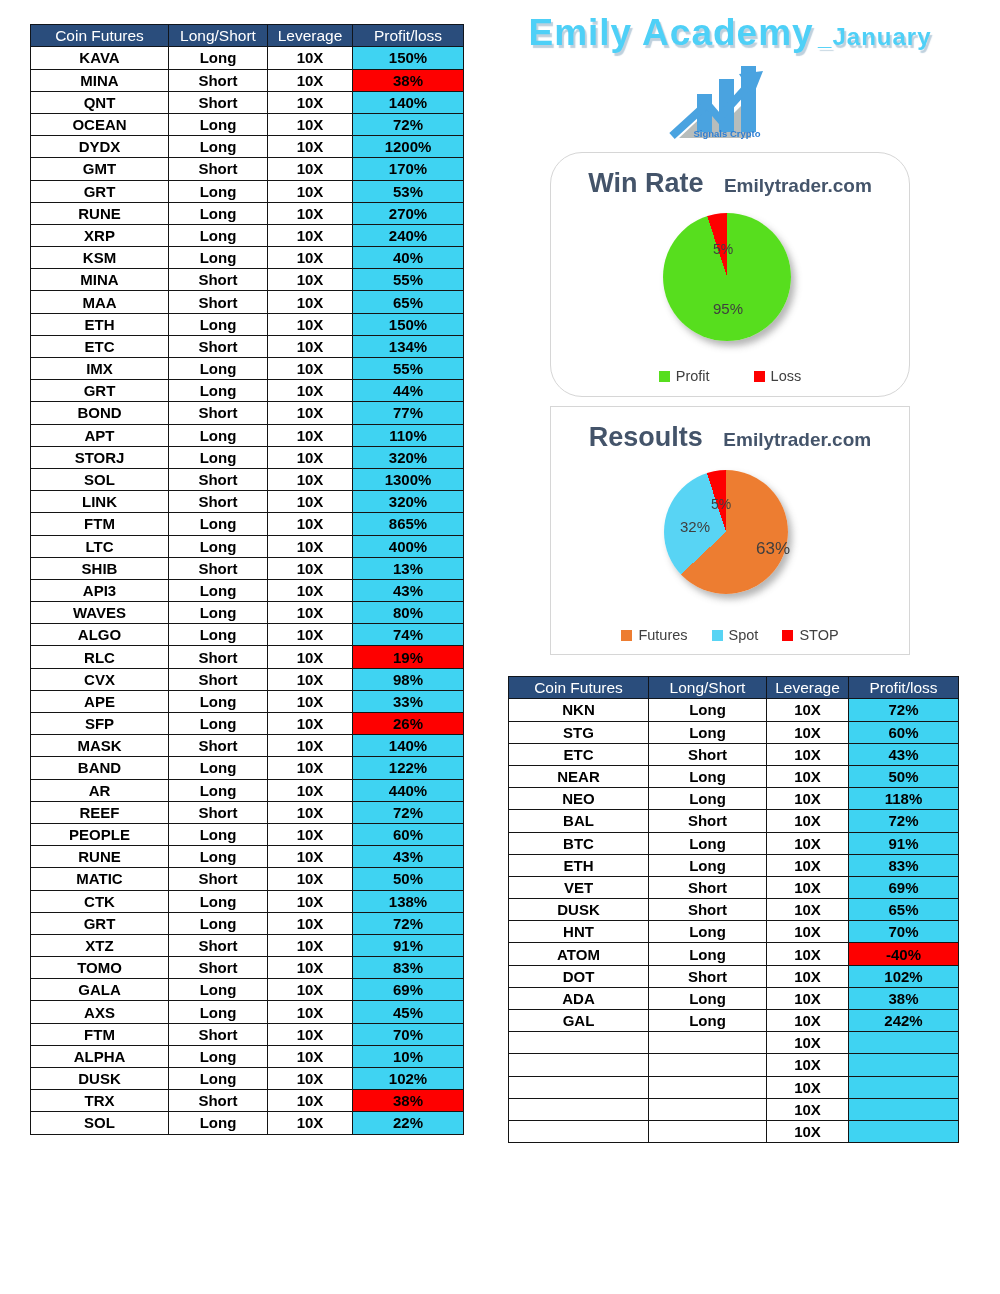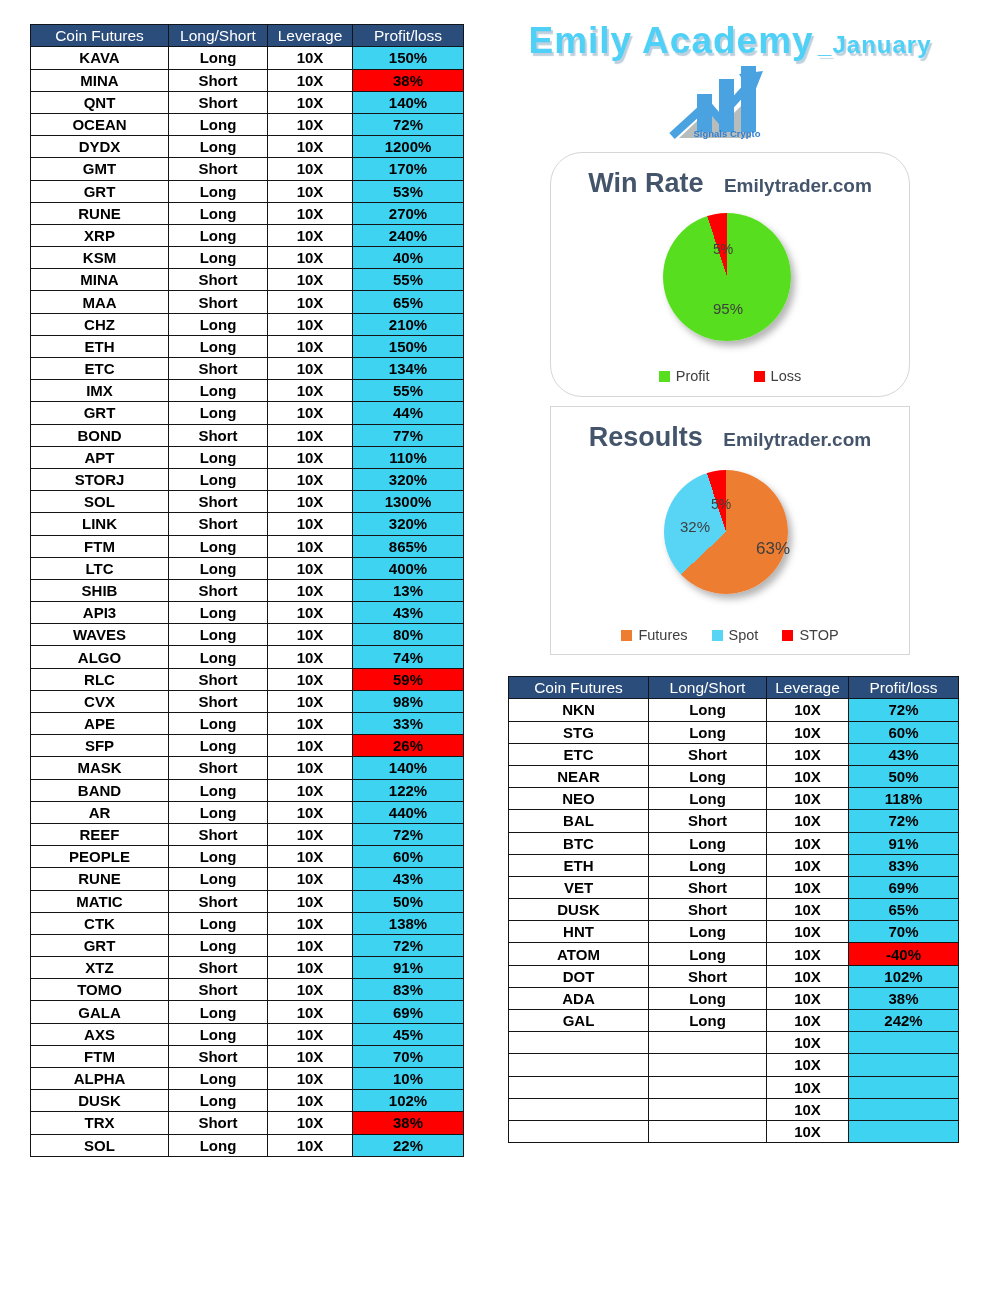--- a/index.html
+++ b/index.html
@@ -24,21 +24,21 @@
     font-size:15px; font-weight:600; color:#000; padding:0; height:21.2px; line-height:1;
     background:#fff; overflow:hidden; white-space:nowrap;
   }
   table.sheet td.c-cyan { background:#3fd3f2; }
   table.sheet td.c-red  { background:#fe0000; }
   #left-table  { left:30px;  top:24px;  width:433px; }
   #right-table { left:508px; top:676px; width:450px; }
 
   
   .main-title {
-    position:absolute; left:500px; top:20px; width:460px; text-align:center;
+    position:absolute; left:500px; top:12px; width:460px; text-align:center;
     color:#4ed0f7; white-space:nowrap;
     text-shadow:2px 3px 1px rgba(110,150,180,0.45);
   }
   .main-title .t-main  { font-size:37px; font-weight:800; letter-spacing:1px; }
   .main-title .t-suffix{ font-size:24px; font-weight:800; letter-spacing:1px; }
 
   
   .logo { position:absolute; left:663px; top:58px; width:132px; height:86px; }
 
   
@@ -162,26 +162,20 @@
           <td>10X</td>
           <td class="c-cyan">55%</td>
         </tr>
         <tr>
           <td>MAA</td>
           <td>Short</td>
           <td>10X</td>
           <td class="c-cyan">65%</td>
         </tr>
         <tr>
-          <td>CHZ</td>
-          <td>Long</td>
-          <td>10X</td>
-          <td class="c-cyan">210%</td>
-        </tr>
-        <tr>
           <td>ETH</td>
           <td>Long</td>
           <td>10X</td>
           <td class="c-cyan">150%</td>
         </tr>
         <tr>
           <td>ETC</td>
           <td>Short</td>
           <td>10X</td>
           <td class="c-cyan">134%</td>
@@ -261,21 +255,21 @@
         <tr>
           <td>ALGO</td>
           <td>Long</td>
           <td>10X</td>
           <td class="c-cyan">74%</td>
         </tr>
         <tr>
           <td>RLC</td>
           <td>Short</td>
           <td>10X</td>
-          <td class="c-red">59%</td>
+          <td class="c-red">19%</td>
         </tr>
         <tr>
           <td>CVX</td>
           <td>Short</td>
           <td>10X</td>
           <td class="c-cyan">98%</td>
         </tr>
         <tr>
           <td>APE</td>
           <td>Long</td>

